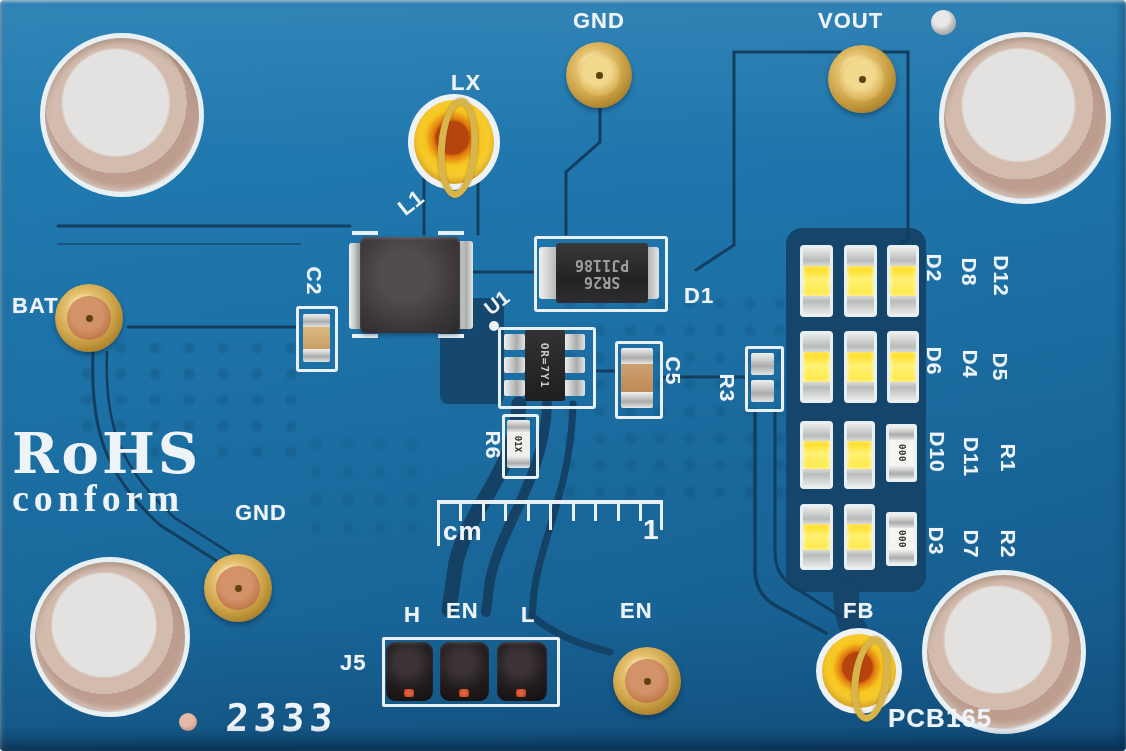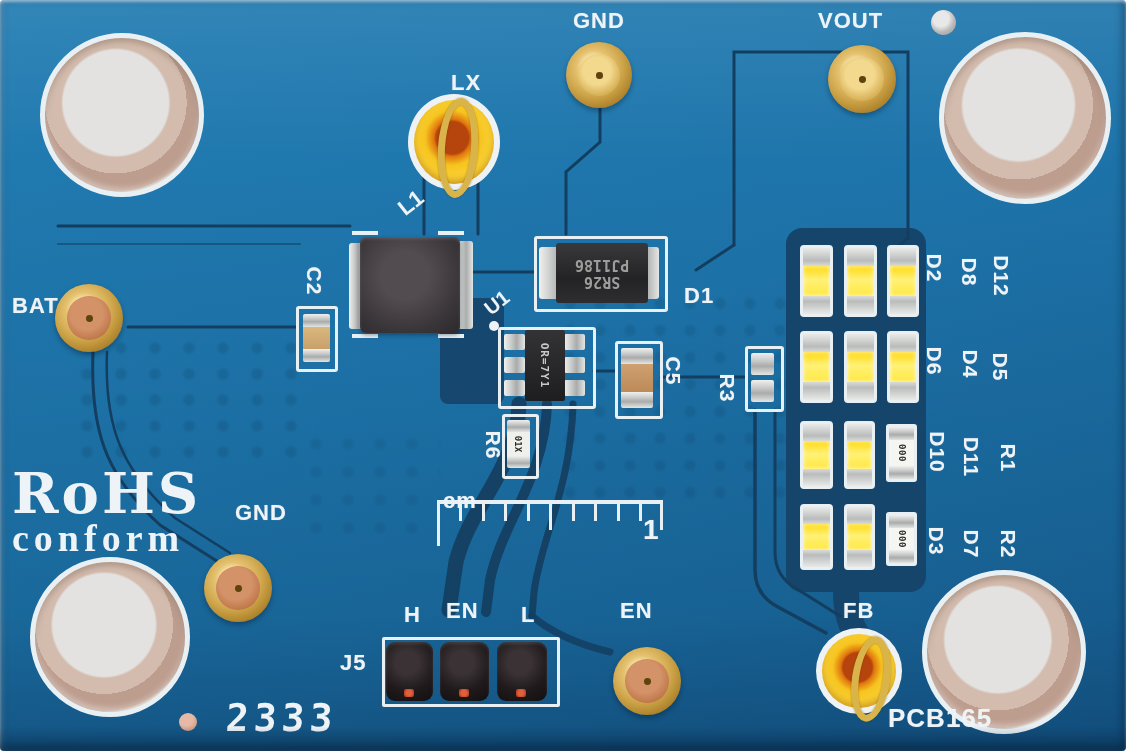--- a/index.html
+++ b/index.html
@@ -219,21 +219,21 @@
   <div class="tick" style="left:459px;top:500px;height:21px;"></div>
   <div class="tick" style="left:482px;top:500px;height:21px;"></div>
   <div class="tick" style="left:504px;top:500px;height:21px;"></div>
   <div class="tick" style="left:527px;top:500px;height:21px;"></div>
   <div class="tick" style="left:549px;top:500px;height:30px;"></div>
   <div class="tick" style="left:572px;top:500px;height:21px;"></div>
   <div class="tick" style="left:594px;top:500px;height:21px;"></div>
   <div class="tick" style="left:617px;top:500px;height:21px;"></div>
   <div class="tick" style="left:639px;top:500px;height:21px;"></div>
   <div class="tick" style="left:660px;top:500px;height:30px;"></div>
-  <div class="lbl" style="left:443px;top:488px;font-size:22px;">cm</div>
+  <div class="lbl" style="left:443px;top:516px;font-size:26px;">cm</div>
   <div class="lbl" style="left:643px;top:514px;font-size:28px;">1</div>
 
   <div class="lbl" style="left:404px;top:602px;">H</div>
   <div class="lbl" style="left:446px;top:598px;">EN</div>
   <div class="lbl" style="left:521px;top:602px;">L</div>
   <div class="lbl" style="left:340px;top:650px;">J5</div>
   <div class="silkbox" style="left:382px;top:637px;width:172px;height:64px;border-radius:2px;"></div>
   <div class="jpin" style="left:386px;top:642px;width:47px;height:59px;">
       <div class="glint"></div>
     </div>
@@ -317,21 +317,21 @@
     <div class="end silver"></div>
       <div class="mid">
         <span>000</span>
       </div>
       <div class="end silver"></div>
   </div>
   <div class="vlbl" style="left:936px;top:541px;">D3</div>
   <div class="vlbl" style="left:971px;top:544px;">D7</div>
   <div class="vlbl" style="left:1008px;top:544px;">R2</div>
 
-  <div class="abs" style="left:12px;top:424px;color:#eef3f7;font-family:'DejaVu Serif',serif;font-weight:bold;margin-top:40px;">
+  <div class="abs" style="left:12px;top:424px;color:#eef3f7;font-family:'DejaVu Serif',serif;font-weight:bold;">
     <div style="font-size:56px;line-height:58px;letter-spacing:3px;">RoHS</div>
     <div style="font-size:38px;line-height:32px;letter-spacing:5px;font-family:Liberation Serif, serif;">conform</div>
   </div>
 
   <div class="abs" style="left:226px;top:696px;color:#eef3f7;font-family:'DejaVu Sans Mono',monospace;font-weight:bold;font-size:38px;letter-spacing:5px;transform:skewX(-4deg);">2333</div>
   <div class="lbl" style="left:888px;top:703px;font-size:26px;">PCB165</div>
 
   <div class="abs" style="left:0;top:726px;width:1126px;height:25px;background:linear-gradient(180deg,rgba(5,30,55,0),rgba(5,30,55,.4));"></div>
 </div>
 

